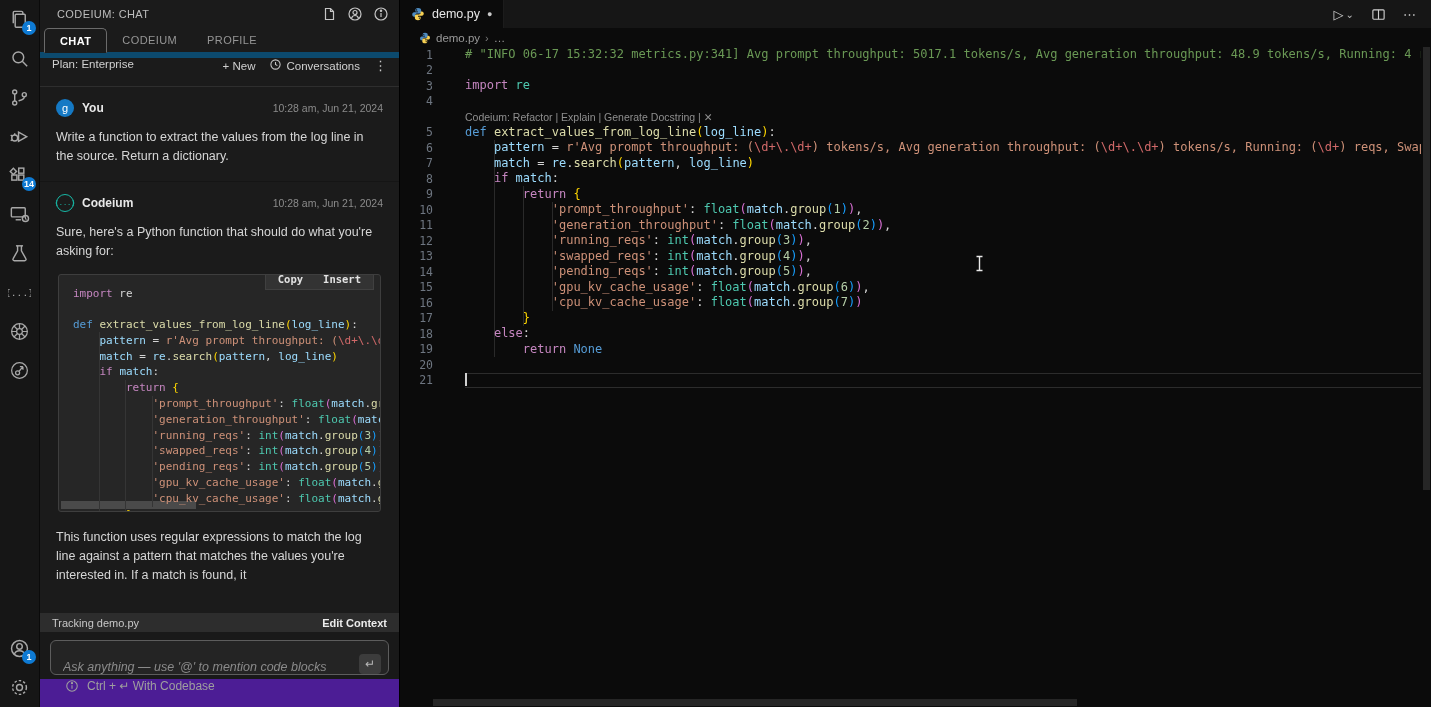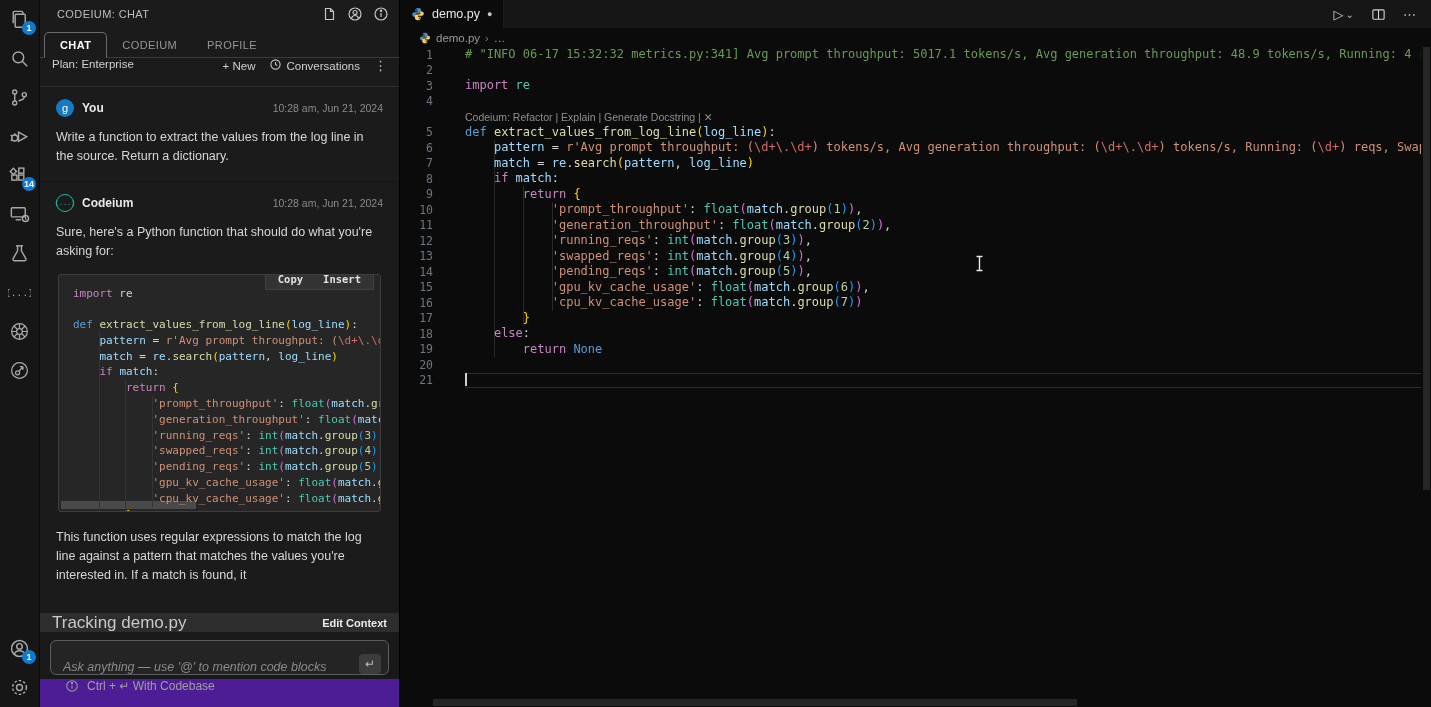--- a/index.html
+++ b/index.html
@@ -17,22 +17,22 @@
   .badge { position:absolute; right:3px; bottom:4px; min-width:14px; height:14px; border-radius:8px;
            background:#0e7ad3; color:#fff; font-size:9px; line-height:14px; text-align:center;
            padding:0 2px; font-weight:bold; }
 
   
   .sidebar { width:360px; background:#1b1b1b; display:flex; flex-direction:column; border-right:1px solid #000; }
   .sb-title { height:28px; flex:none; display:flex; align-items:center; padding:0 10px 0 17px; }
   .sb-title-text { font-size:11px; color:#bdbdbd; letter-spacing:.4px; }
   .sb-title-icons { margin-left:auto; display:flex; gap:10px; align-items:center; }
   .ticon svg { width:16px; height:16px; display:block; }
-  .sb-tabs { height:30px; flex:none; display:flex; align-items:flex-end; padding-left:4px;
-             border-bottom:1px solid #0c4a6e; }
+  .sb-tabs { height:30px; flex:none; display:flex; padding-left:4px;
+             border-bottom:6px solid #0c4a6e; }
   .sb-tab { padding:6px 15px; font-size:11px; color:#969696; letter-spacing:.4px; cursor:pointer; }
   .sb-tab.active { background:#1b1b1b; border:1px solid #6b6b6b; border-bottom:1px solid #1b1b1b;
                    border-radius:5px 5px 0 0; margin-bottom:-1px; color:#ffffff; font-weight:bold; }
   .sb-toolbar { height:29px; flex:none; display:flex; align-items:flex-start; padding:0 12px;
                 font-size:11.5px; color:#d0d0d0; border-bottom:1px solid #2e2e2e; }
   .sb-toolbar-right { margin-left:auto; display:flex; align-items:center; gap:14px; }
   .conv { display:flex; align-items:center; gap:4px; cursor:pointer; }
   .conv svg { width:13px; height:13px; }
   .overflow-btn { font-size:13px; color:#c8c8c8; cursor:pointer; }
 
@@ -56,21 +56,21 @@
                 display:flex; gap:20px; padding:4px 12px; z-index:3; }
   .cb-btn { font-family:"DejaVu Sans Mono", monospace; font-size:10.5px; font-weight:bold;
             color:#e2e2e2; background:none; border:none; cursor:pointer; }
   .cc-row { height:15.8px; white-space:pre; }
   .cb-scrollbar { position:absolute; bottom:2px; left:2px; width:42%; height:8px; background:#4a4a4a; }
   .guide { position:absolute; width:1px; background:#353535; z-index:1; }
   .explain { padding:14px 0 0 0; font-size:12.5px; color:#d6d6d6; line-height:1.55; }
 
   .contextbar { flex:none; height:19px; background:#2d2d2d; display:flex; align-items:center;
                 padding:0 12px; }
-  .tracking { font-size:17px; color:#c8c8c8; }
+  .tracking { font-size:11px; color:#c8c8c8; }
   .editctx { margin-left:auto; font-size:11px; font-weight:bold; color:#ececec; cursor:pointer; }
   .inputwrap { flex:none; padding:8px 10px 4px 10px; background:#191919; }
   .chatinput { height:35px; border:1px solid #5d5d5d; border-radius:6px; background:#242424;
                display:flex; align-items:flex-end; padding:0 7px 0 12px; }
   .chatinput input { flex:1; background:transparent; border:none; outline:none; color:#d0d0d0;
                      font-size:12.5px; font-family:"Liberation Sans", sans-serif; }
   .chatinput input::placeholder { font-style:italic; color:#8a8a8a; }
   .sendbtn { flex:none; width:22px; height:20px; background:#3c3c3c; border-radius:4px; color:#b8b8b8;
              font-size:12px; text-align:center; line-height:20px; cursor:pointer; }
   .sb-footer { flex:none; height:28px; display:flex; align-items:flex-start; gap:8px; padding-left:25px;

